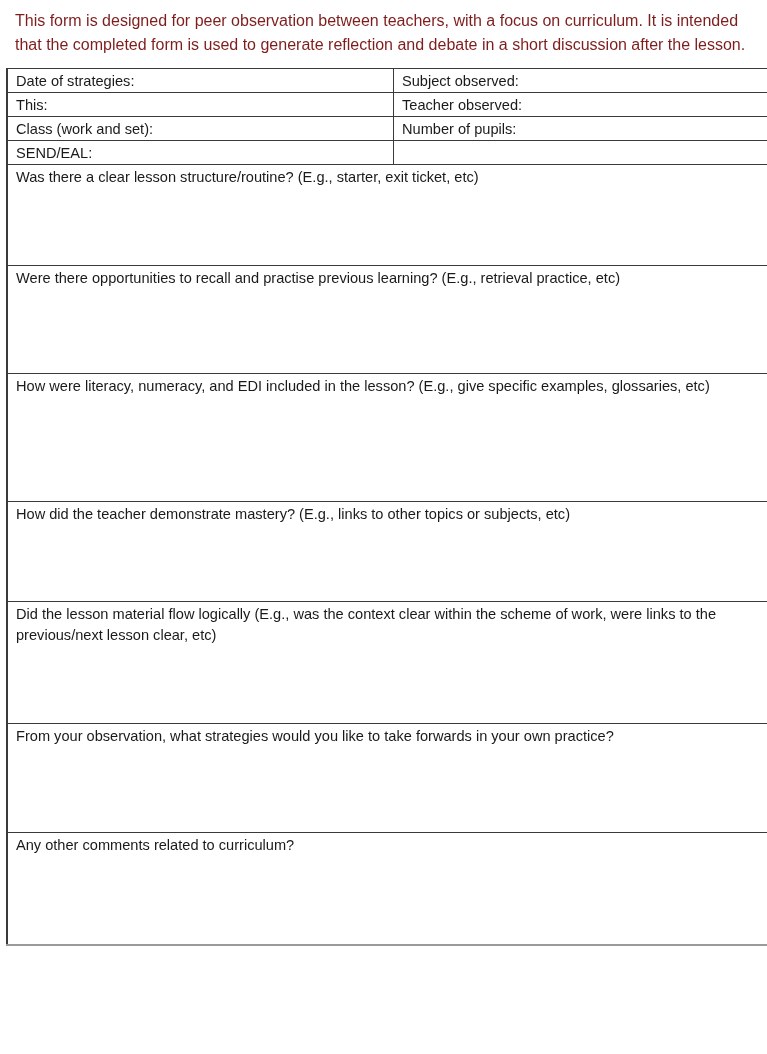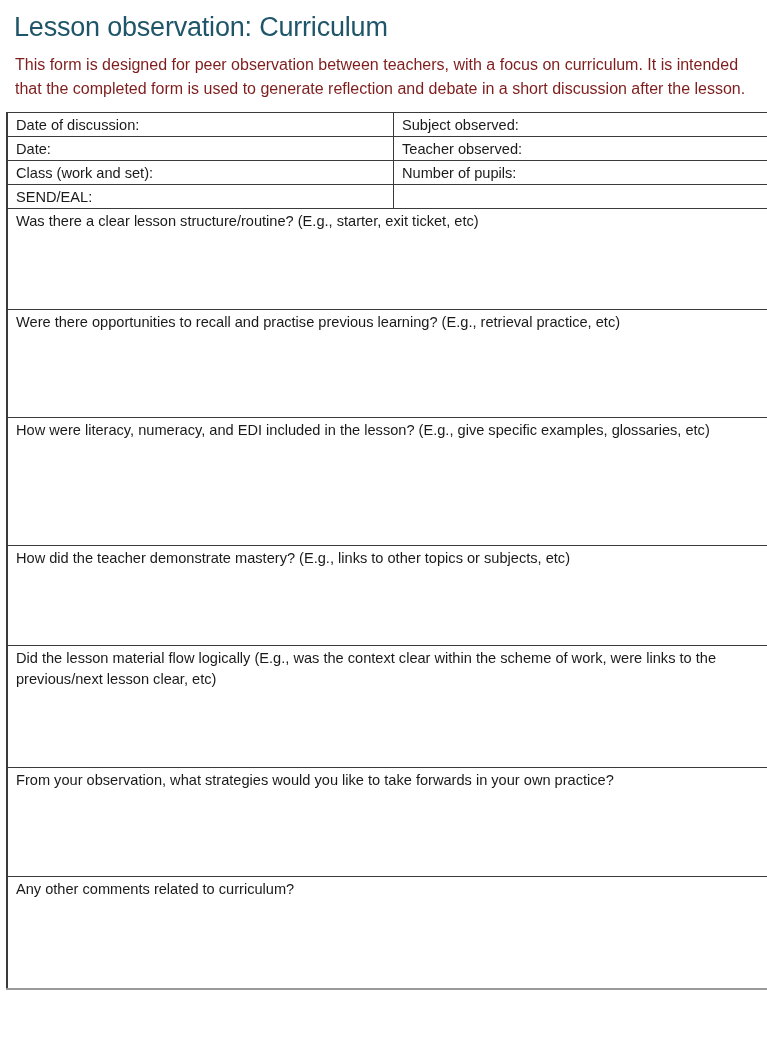--- a/index.html
+++ b/index.html
@@ -81,32 +81,31 @@
   .r-q4 { height: 100px; }
   .r-q5 { height: 122px; }
   .r-q6 { height: 109px; }
   .r-q7 { height: 112px; }
 </style>
 </head>
 <body>
 
 <div class="page">
 
-  <h1 class="doc-title">Lesson observation: Curriculum</h1>
 
   <p class="intro">This form is designed for peer observation between teachers, with a focus on curriculum. It is intended that the completed form is used to generate reflection and debate in a short discussion after the lesson.</p>
 
   <table class="form-table">
     <tbody>
       <tr class="r-info">
-        <td class="cell-left">Date of discussion:</td>
+        <td class="cell-left">Date of strategies:</td>
         <td class="cell-right">Subject observed:</td>
       </tr>
       <tr class="r-info">
-        <td class="cell-left">Date:</td>
+        <td class="cell-left">This:</td>
         <td class="cell-right">Teacher observed:</td>
       </tr>
       <tr class="r-info">
         <td class="cell-left">Class (work and set):</td>
         <td class="cell-right">Number of pupils:</td>
       </tr>
       <tr class="r-info">
         <td class="cell-left">SEND/EAL:</td>
         <td class="cell-right"></td>
       </tr>

